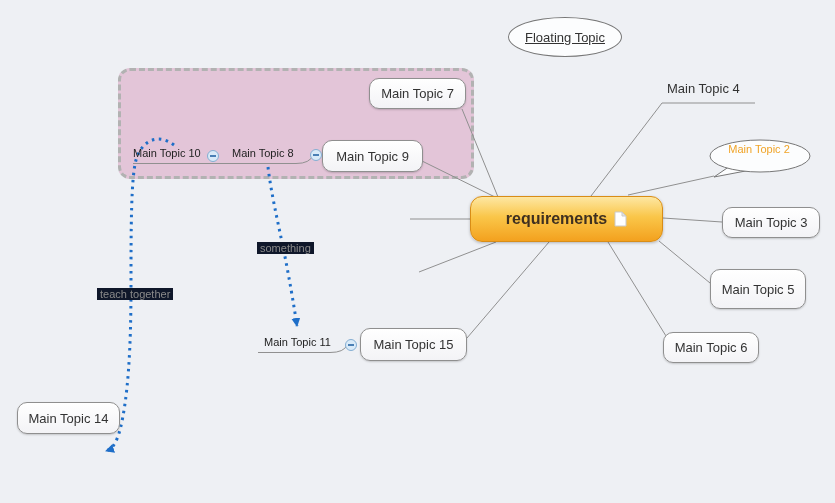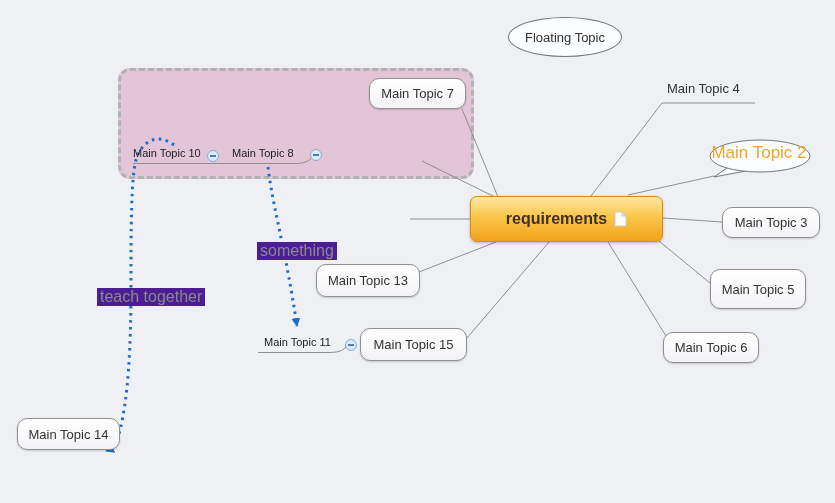--- a/index.html
+++ b/index.html
@@ -17,43 +17,43 @@
     position:absolute;z-index:3;display:flex;align-items:center;justify-content:center;
     font-size:13px;color:#333;box-sizing:border-box;white-space:nowrap;
   }
   .boxnode{
     background:linear-gradient(180deg,#ffffff 0%,#f3f3f6 100%);
     border:1px solid #8f8f8f;border-radius:10px;
     box-shadow:0 1px 2px rgba(0,0,0,0.18);
   }
   .central{
     background:linear-gradient(180deg,#fde7a2 0%,#fac649 45%,#f3a11e 100%);
-    border:1px solid #d98d16;border-radius:7px;
+    border:1px solid #d98d16;border-radius:12px;
     box-shadow:0 1px 3px rgba(0,0,0,0.25);
     font-size:16px;font-weight:bold;color:#3f3020;gap:7px;
   }
   .ellipse{
-    background:#fcfdfe;border:1px solid #777;border-radius:50%;
+    background:#fcfdfe;border:1px solid #777;border-radius:50%;text-decoration:underline;
   }
   .linetext{background:transparent;font-size:11px;color:#222;z-index:3;}
   .plaintext{background:transparent;z-index:3;}
   .minus{
     position:absolute;width:12px;height:12px;border-radius:50%;z-index:4;
     background:#d9eaf8;border:1px solid #85aed2;box-sizing:border-box;
     display:flex;align-items:center;justify-content:center;
   }
   .minus span{display:block;width:6px;height:2px;background:#4a7fb5;}
   .rel-label{
-    position:absolute;z-index:4;background:#4c1d95;color:#8a8a8a;
-    font-size:16px;padding:0 3px;white-space:nowrap;
+    position:absolute;z-index:4;background:#0f172a;color:#8a8a8a;
+    font-size:11px;padding:0 3px;white-space:nowrap;
   }
   .bubble{position:absolute;z-index:3;}
   .bubble .bubble-text{
     position:absolute;left:0;top:4px;width:106px;text-align:center;
-    font-size:17px;color:#f0a428;white-space:nowrap;
+    font-size:11px;color:#f0a428;white-space:nowrap;
   }
 </style>
 </head>
 <body>
 
 <div class="canvas">
 
   <div class="boundary"></div>
 
   <svg class="links" width="835" height="503">
@@ -104,33 +104,33 @@
 
   <div class="bubble" style="left:706px;top:139px;width:106px;height:40px;">
     <svg width="106" height="40">
       <path d="M24,27 L8,38 L50,30 Z" fill="#fcfdfe" stroke="#777" stroke-width="1" stroke-linejoin="round"></path>
       <ellipse cx="54" cy="17" rx="50" ry="16" fill="#fcfdfe" stroke="#777" stroke-width="1"></ellipse>
     </svg>
     <div class="bubble-text">Main Topic 2</div>
   </div>
 
   <div class="node boxnode" style="left:369px;top:78px;width:97px;height:31px;">Main Topic 7</div>
+  <div class="node boxnode" style="left:322px;top:140px;width:101px;height:32px;">Main Topic 9</div>
   <div class="node linetext" style="left:133px;top:147px;">Main Topic 10</div>
   <div class="node linetext" style="left:232px;top:147px;text-align:right;">Main Topic 8</div>
 
   <div class="minus" style="left:207px;top:150px;">
     <span></span>
   </div>
   <div class="minus" style="left:310px;top:149px;">
     <span></span>
   </div>
 
-  <div class="node boxnode" style="left:316px;top:264px;width:104px;height:33px;">Main Topic 13</div>
   <div class="node boxnode" style="left:360px;top:328px;width:107px;height:33px;">Main Topic 15</div>
   <div class="node linetext" style="left:264px;top:336px;">Main Topic 11</div>
 
   <div class="minus" style="left:345px;top:339px;">
     <span></span>
   </div>
 
-  <div class="node boxnode" style="left:17px;top:418px;width:103px;height:32px;">Main Topic 14</div>
+  <div class="node boxnode" style="left:17px;top:402px;width:103px;height:32px;">Main Topic 14</div>
 
 </div>
 
 </body></html>

